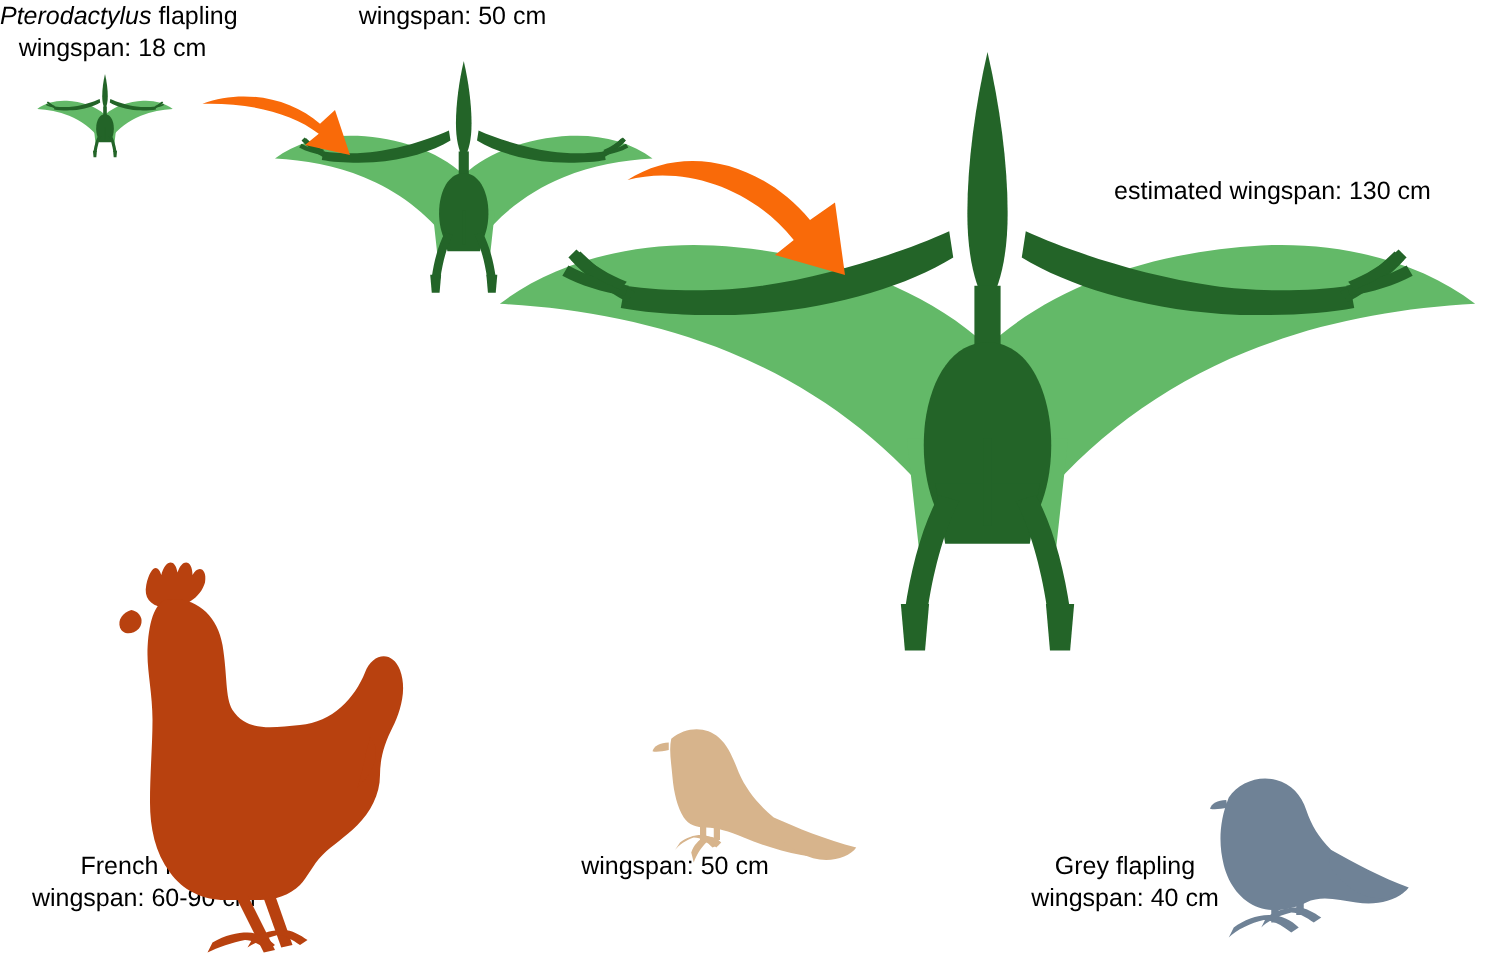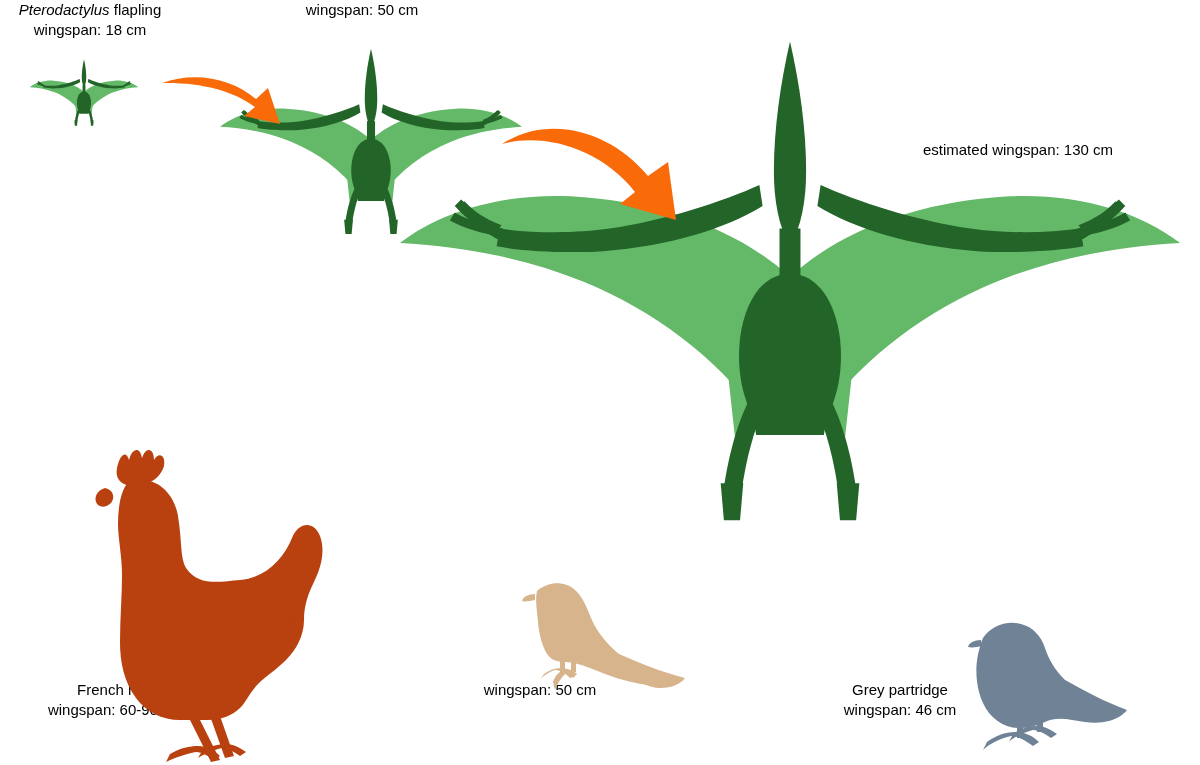--- a/index.html
+++ b/index.html
@@ -11,21 +11,21 @@
     overflow:hidden;
     position:relative;
   }
   #stage{position:absolute;inset:0;width:1200px;height:765px;}
   .label{
     position:absolute;
     text-align:center;
     color:#000000;
     line-height:1.30;
     white-space:nowrap;
-    font-size:15px;
+    font-size:20px;
   }
   .label .sp{font-style:italic;}
   .label .ln{display:block;}
   .fig{position:absolute;}
   .fig svg{display:block;overflow:visible;}
   .arrow{position:absolute;}
 </style>
 </head>
 <body>
 
@@ -47,22 +47,22 @@
   <div class="label" style="left:15px;top:680px;width:200px;">
     <span class="ln">French hen</span>
     <span class="ln">wingspan: 60-90 cm</span>
   </div>
 
   <div class="label" style="left:440px;top:680px;width:200px;">
     <span class="ln">wingspan: 50 cm</span>
   </div>
 
   <div class="label" style="left:795px;top:680px;width:210px;">
-    <span class="ln">Grey partridge</span>
-    <span class="ln">wingspan: 46 cm</span>
+    <span class="ln">Grey flapling</span>
+    <span class="ln">wingspan: 40 cm</span>
   </div>
 
   <div class="fig" style="left:28px;top:58px;width:112px;height:70px;">
     <svg viewBox="0 0 1000 620" width="112" height="70" aria-hidden="true">
       <g>
         <path fill="#63b968" d="M500 300 C430 236 330 206 228 200 C150 196 70 216 16 258
                                  C92 262 170 276 244 306 C330 341 406 398 460 470
                                  C478 430 492 366 500 300 Z"></path>
         <path fill="#63b968" d="M500 300 C570 236 670 206 772 200 C850 196 930 216 984 258
                                  C908 262 830 276 756 306 C670 341 594 398 540 470

